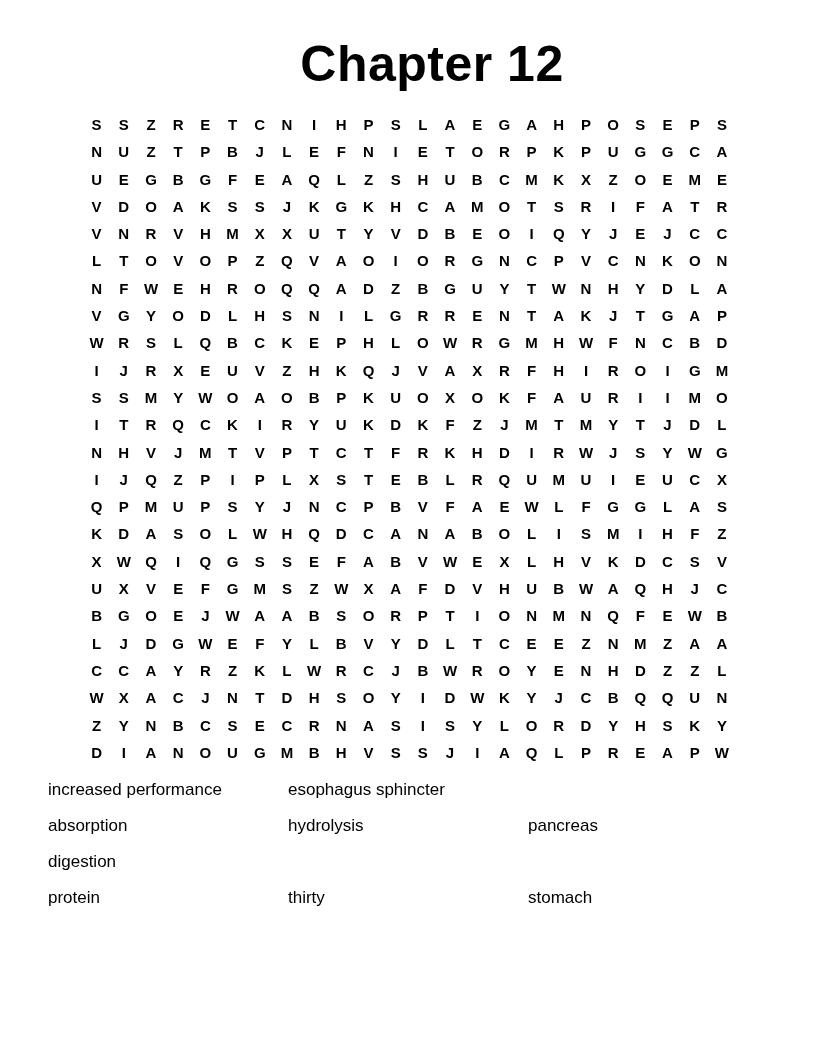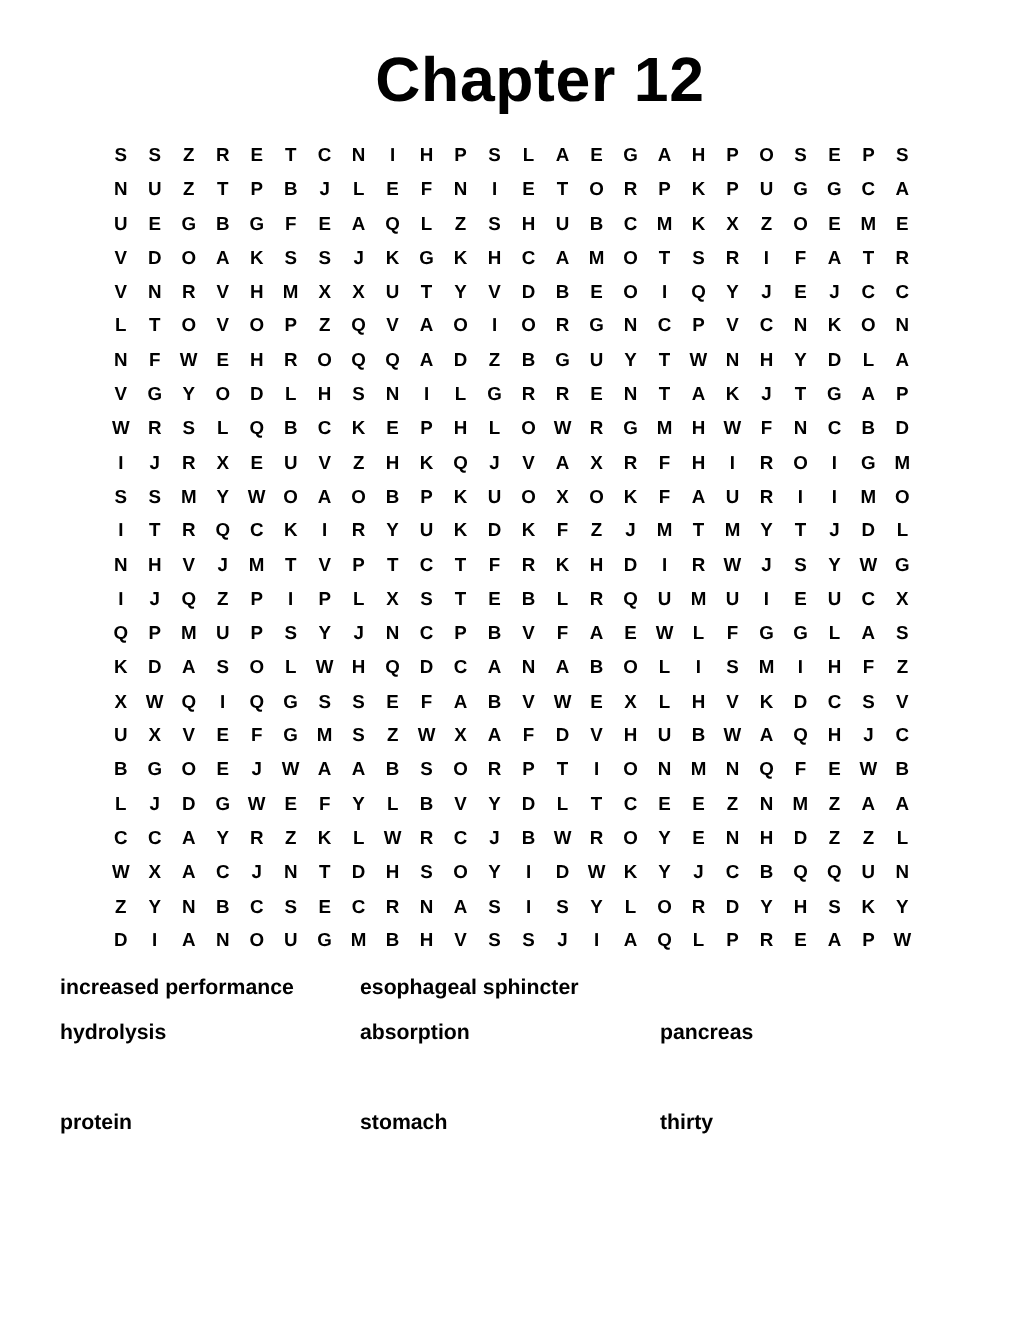--- a/index.html
+++ b/index.html
@@ -51,21 +51,21 @@
       left: 48px;
       top: 778px;
       width: 720px;
     }
     .word-row {
       display: flex;
       height: 36px;
     }
     .word {
       width: 240px;
-      font-weight: bold;
+      font-weight: normal;
       font-size: 17px;
       line-height: 24px;
       font-family: "Liberation Sans", sans-serif;
     }
   </style>
 </head>
 <body>
 
 <div class="title">Chapter 12</div>
 
@@ -692,27 +692,28 @@
       <div class="cell">E</div>
       <div class="cell">A</div>
       <div class="cell">P</div>
       <div class="cell">W</div>
     </div>
   </div>
 
 <div class="words" id="words">
     <div class="word-row">
       <div class="word">increased performance</div>
-      <div class="word">esophageal sphincter</div>
+      <div class="word">esophagus sphincter</div>
     </div>
     <div class="word-row">
+      <div class="word">absorption</div>
       <div class="word">hydrolysis</div>
-      <div class="word">absorption</div>
       <div class="word">pancreas</div>
     </div>
     <div class="word-row">
+      <div class="word">digestion</div>
     </div>
     <div class="word-row">
       <div class="word">protein</div>
+      <div class="word">thirty</div>
       <div class="word">stomach</div>
-      <div class="word">thirty</div>
     </div>
   </div>
 
 </body></html>

